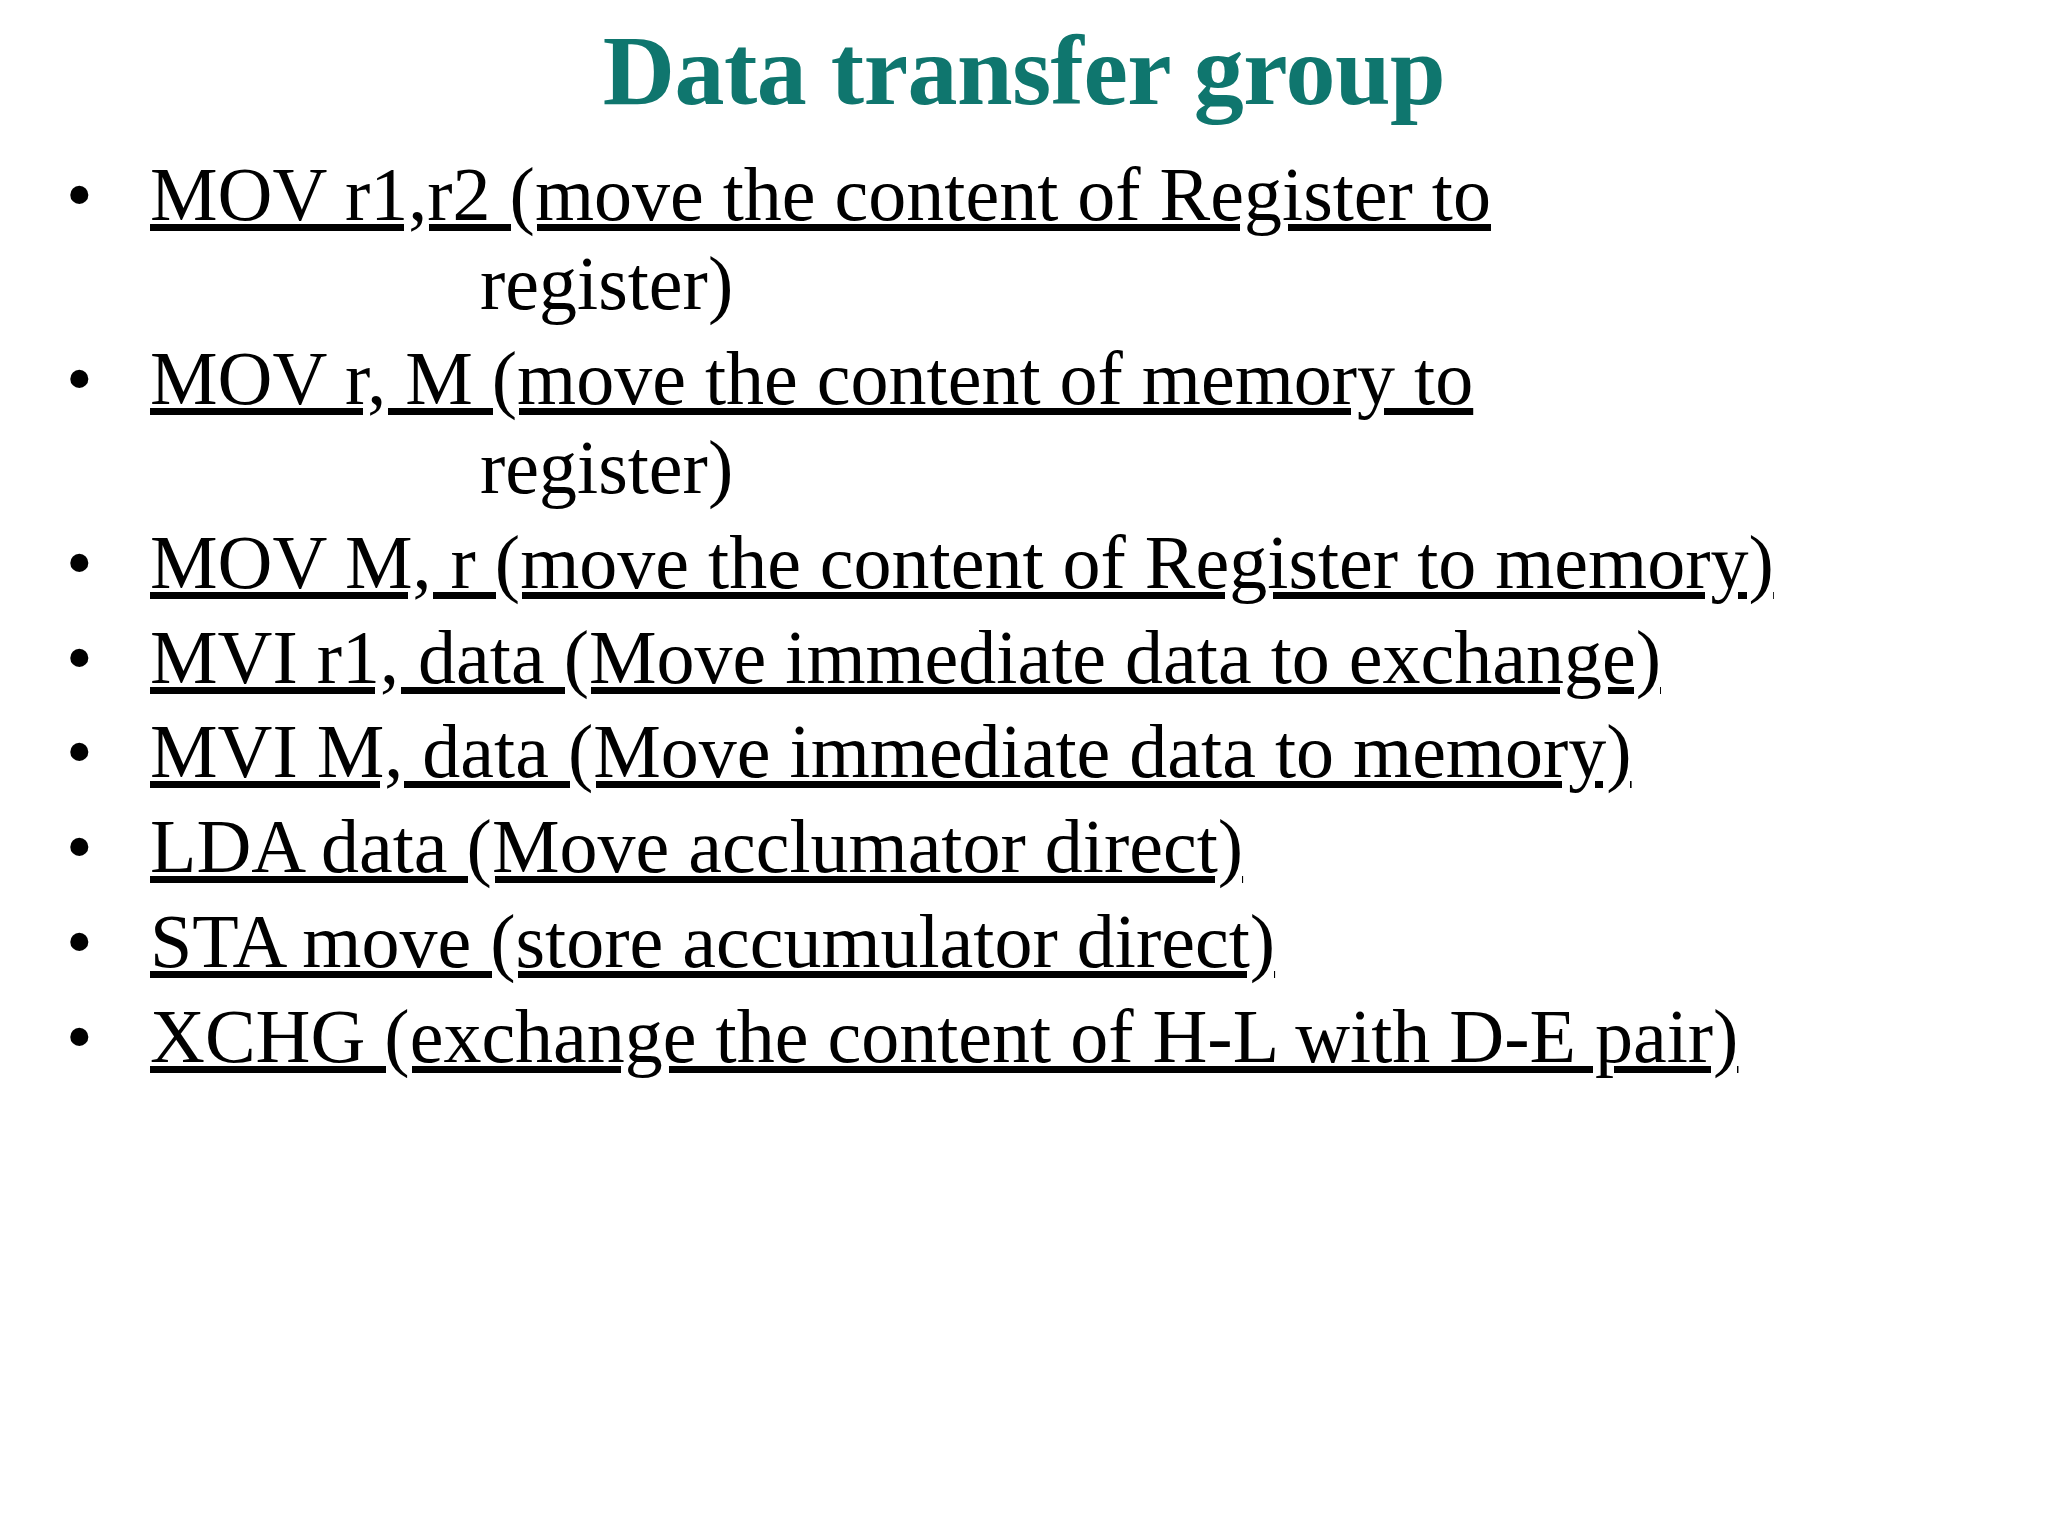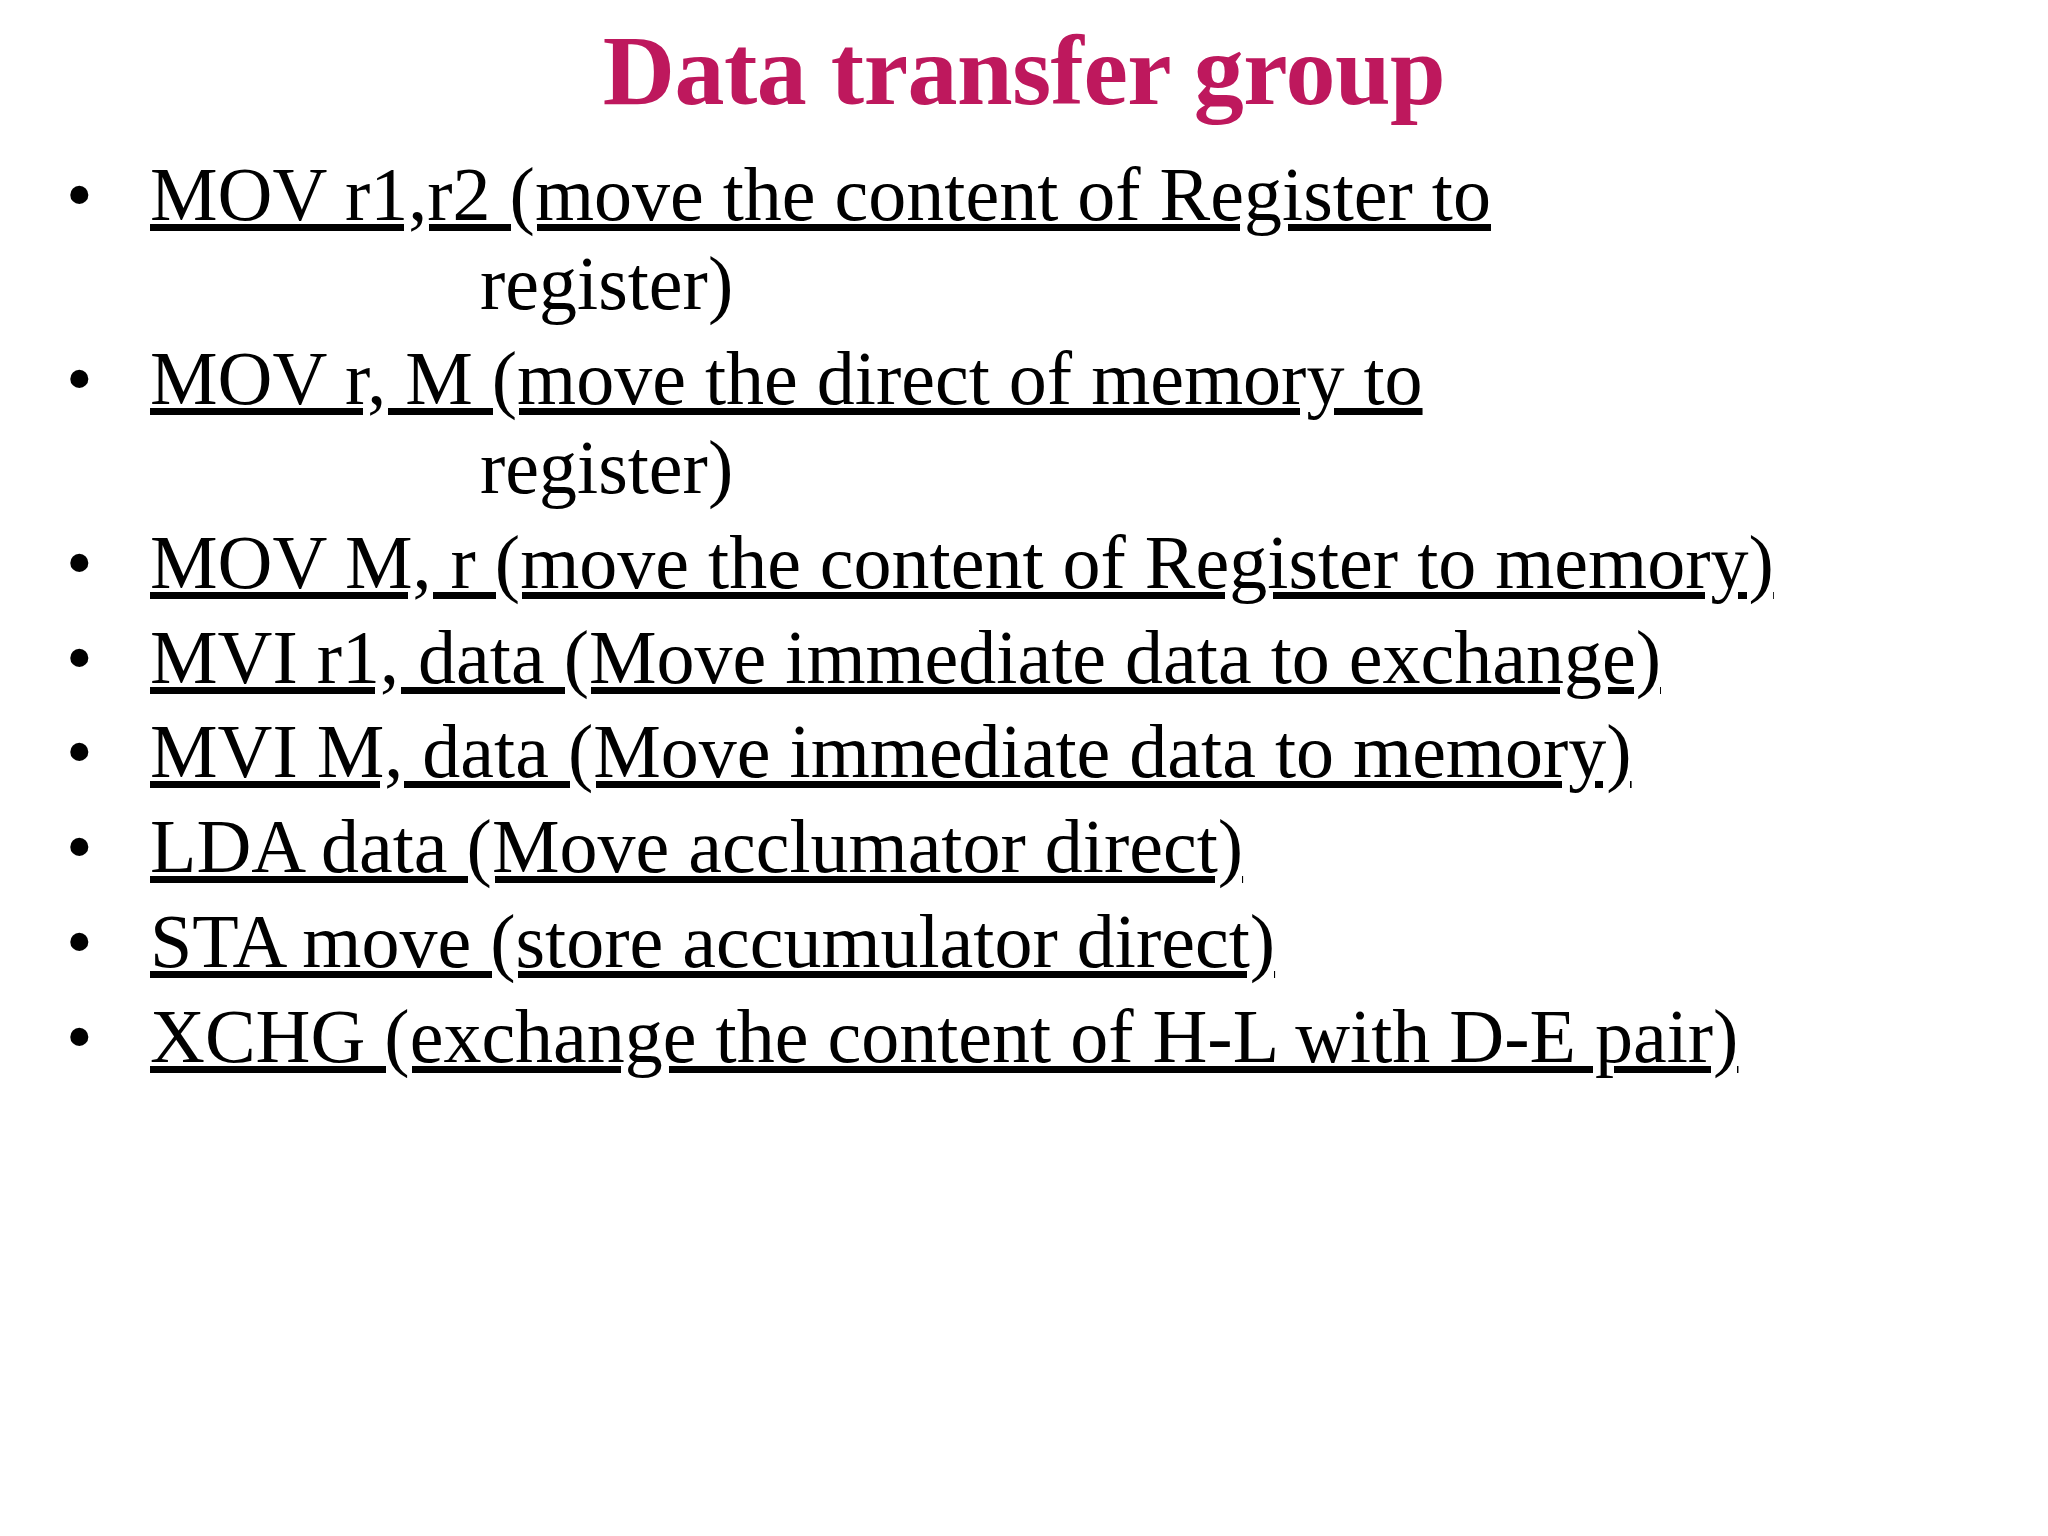--- a/index.html
+++ b/index.html
@@ -26,21 +26,21 @@
     position: absolute;
     top: 14px;
     left: 0;
     width: 2048px;
     text-align: center;
     font-family: "Liberation Serif", "DejaVu Serif", serif;
     font-weight: bold;
     font-size: 100px;
     line-height: 1.14;
     letter-spacing: -0.5px;
-    color: #be185d;
+    color: #0f766e;
   }
   .bullet-list {
     position: absolute;
     top: 150px;
     left: 0;
     width: 2048px;
     margin: 0;
     padding: 0;
     list-style: none;
   }
@@ -86,21 +86,21 @@
   <ul class="bullet-list">
 
     <li class="bullet-item">
       <span class="bullet-marker">•</span>
       <span class="bullet-text">MOV r1,r2 (move the content of Register to</span>
       <span class="bullet-cont">register)</span>
     </li>
 
     <li class="bullet-item">
       <span class="bullet-marker">•</span>
-      <span class="bullet-text">MOV r, M (move the direct of memory to</span>
+      <span class="bullet-text">MOV r, M (move the content of memory to</span>
       <span class="bullet-cont">register)</span>
     </li>
 
     <li class="bullet-item">
       <span class="bullet-marker">•</span>
       <span class="bullet-text">MOV M, r (move the content of Register to memory)</span>
     </li>
 
     <li class="bullet-item">
       <span class="bullet-marker">•</span>

